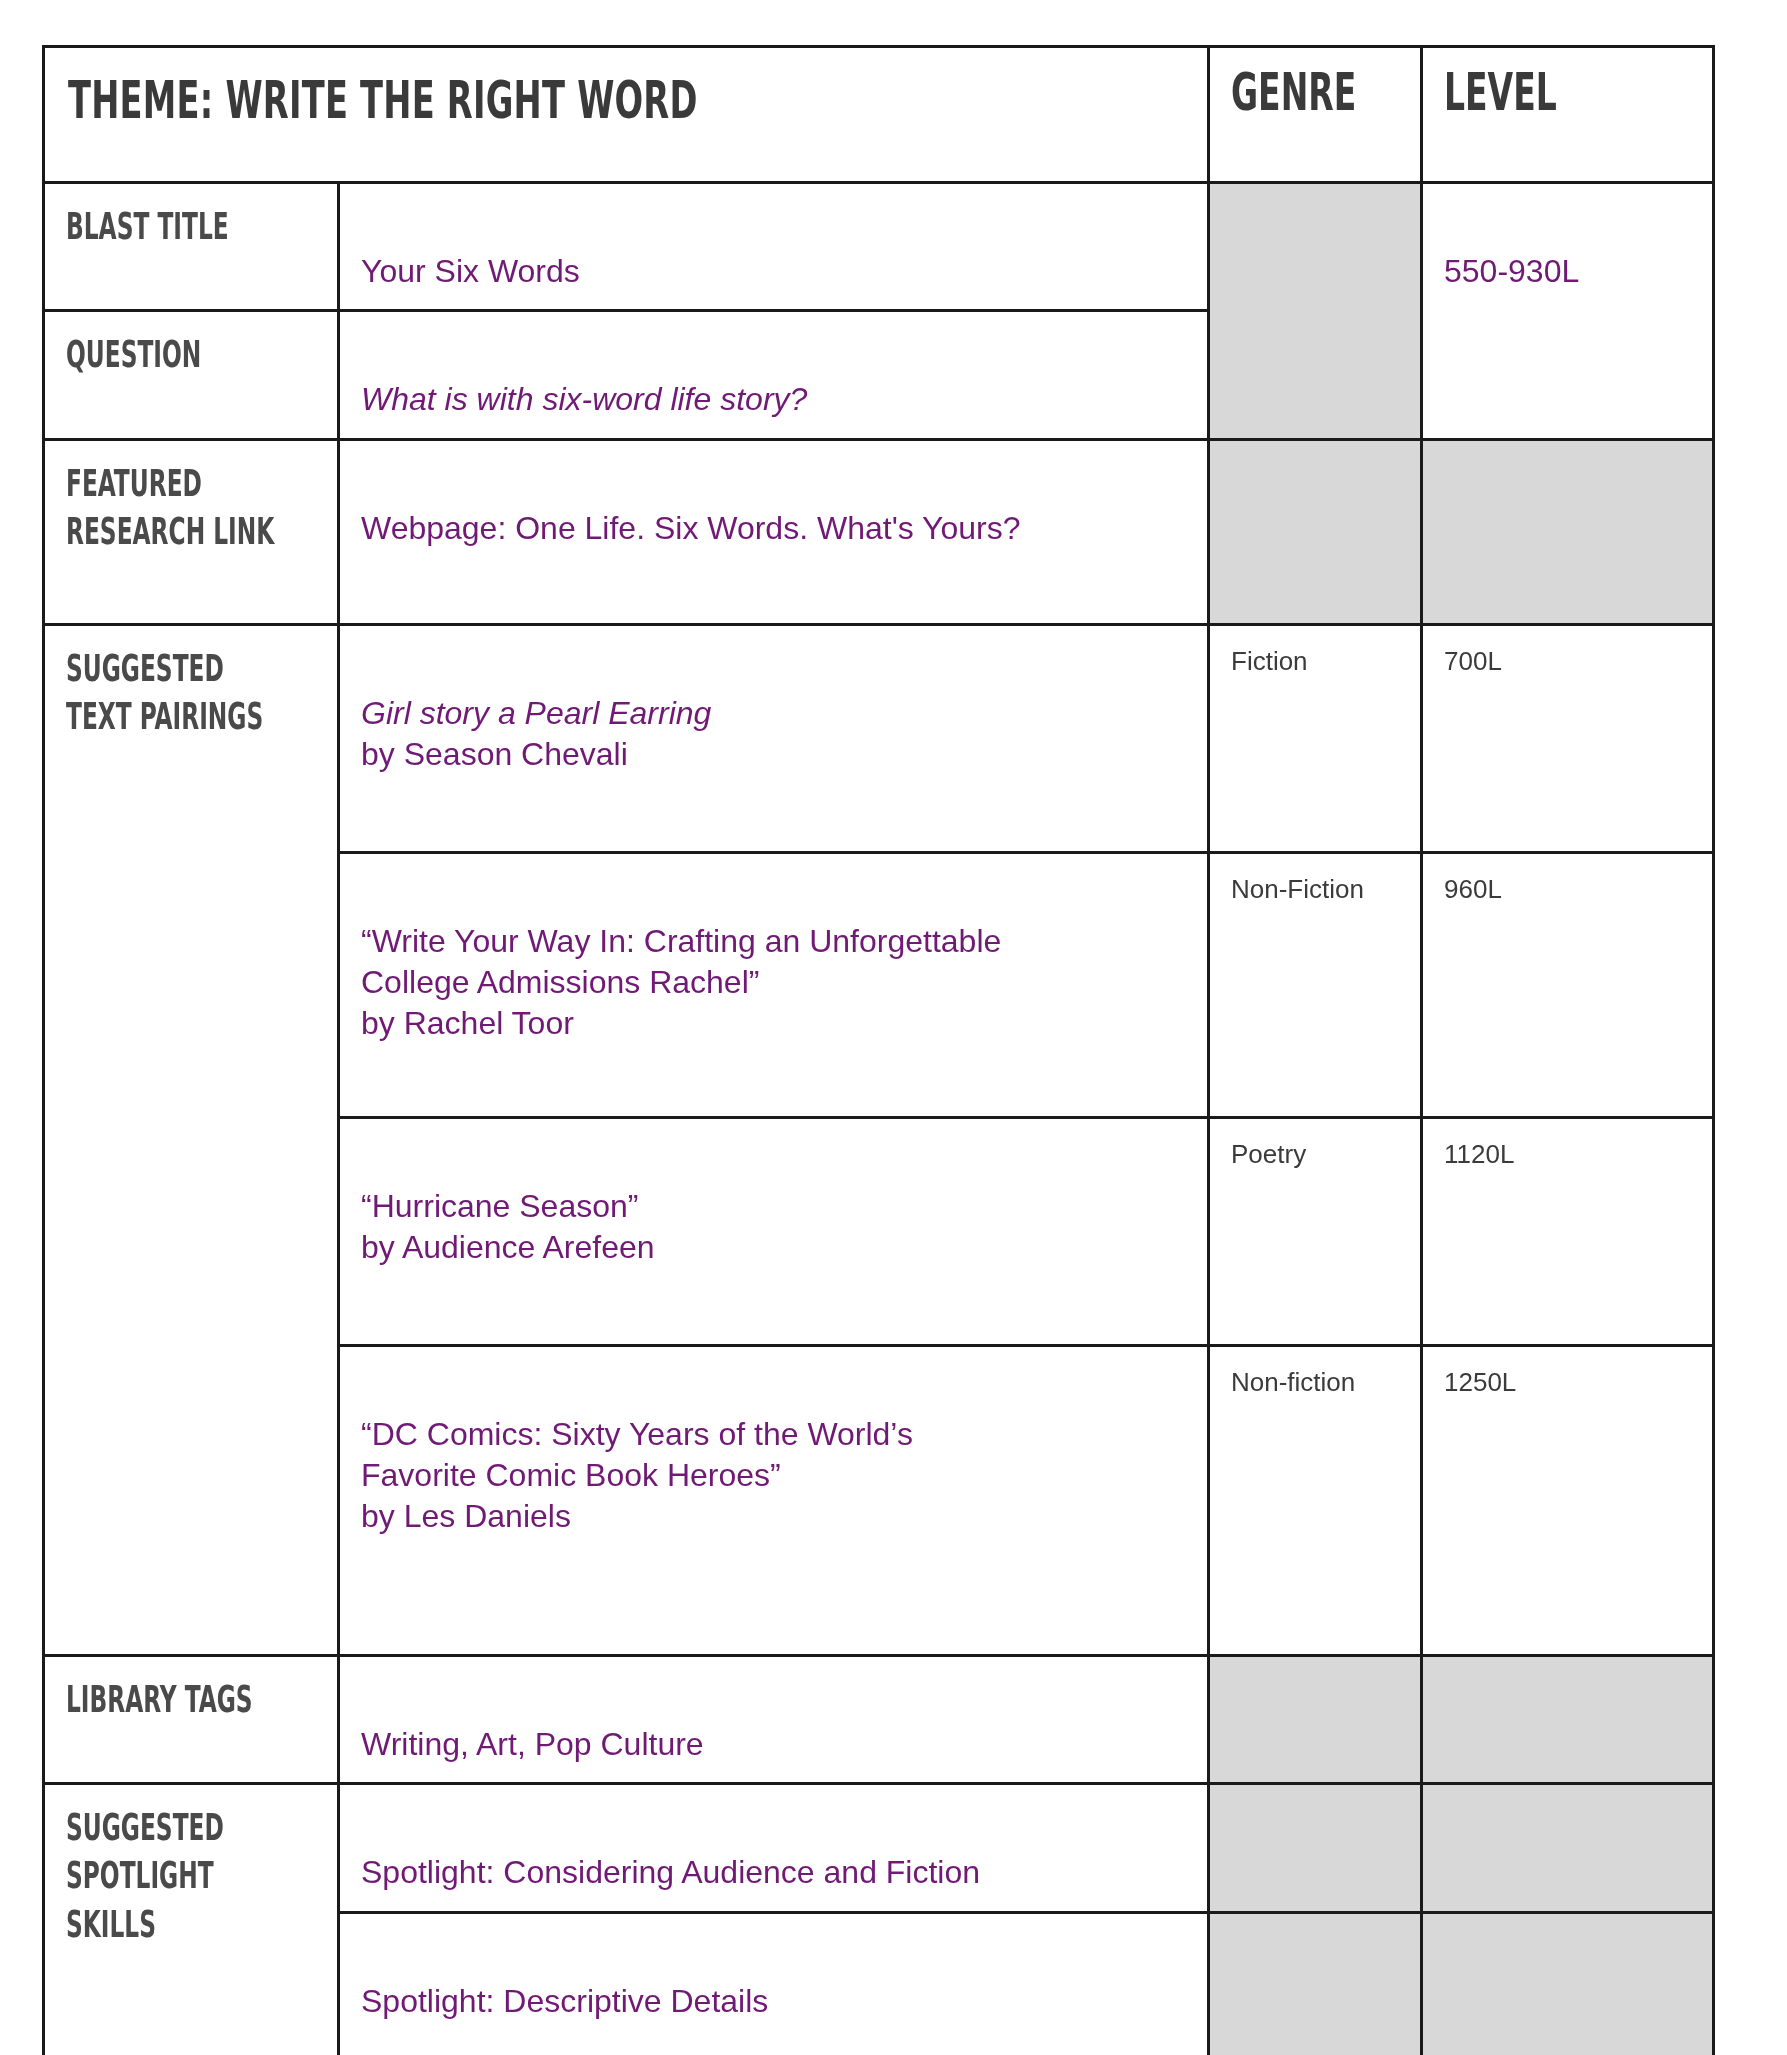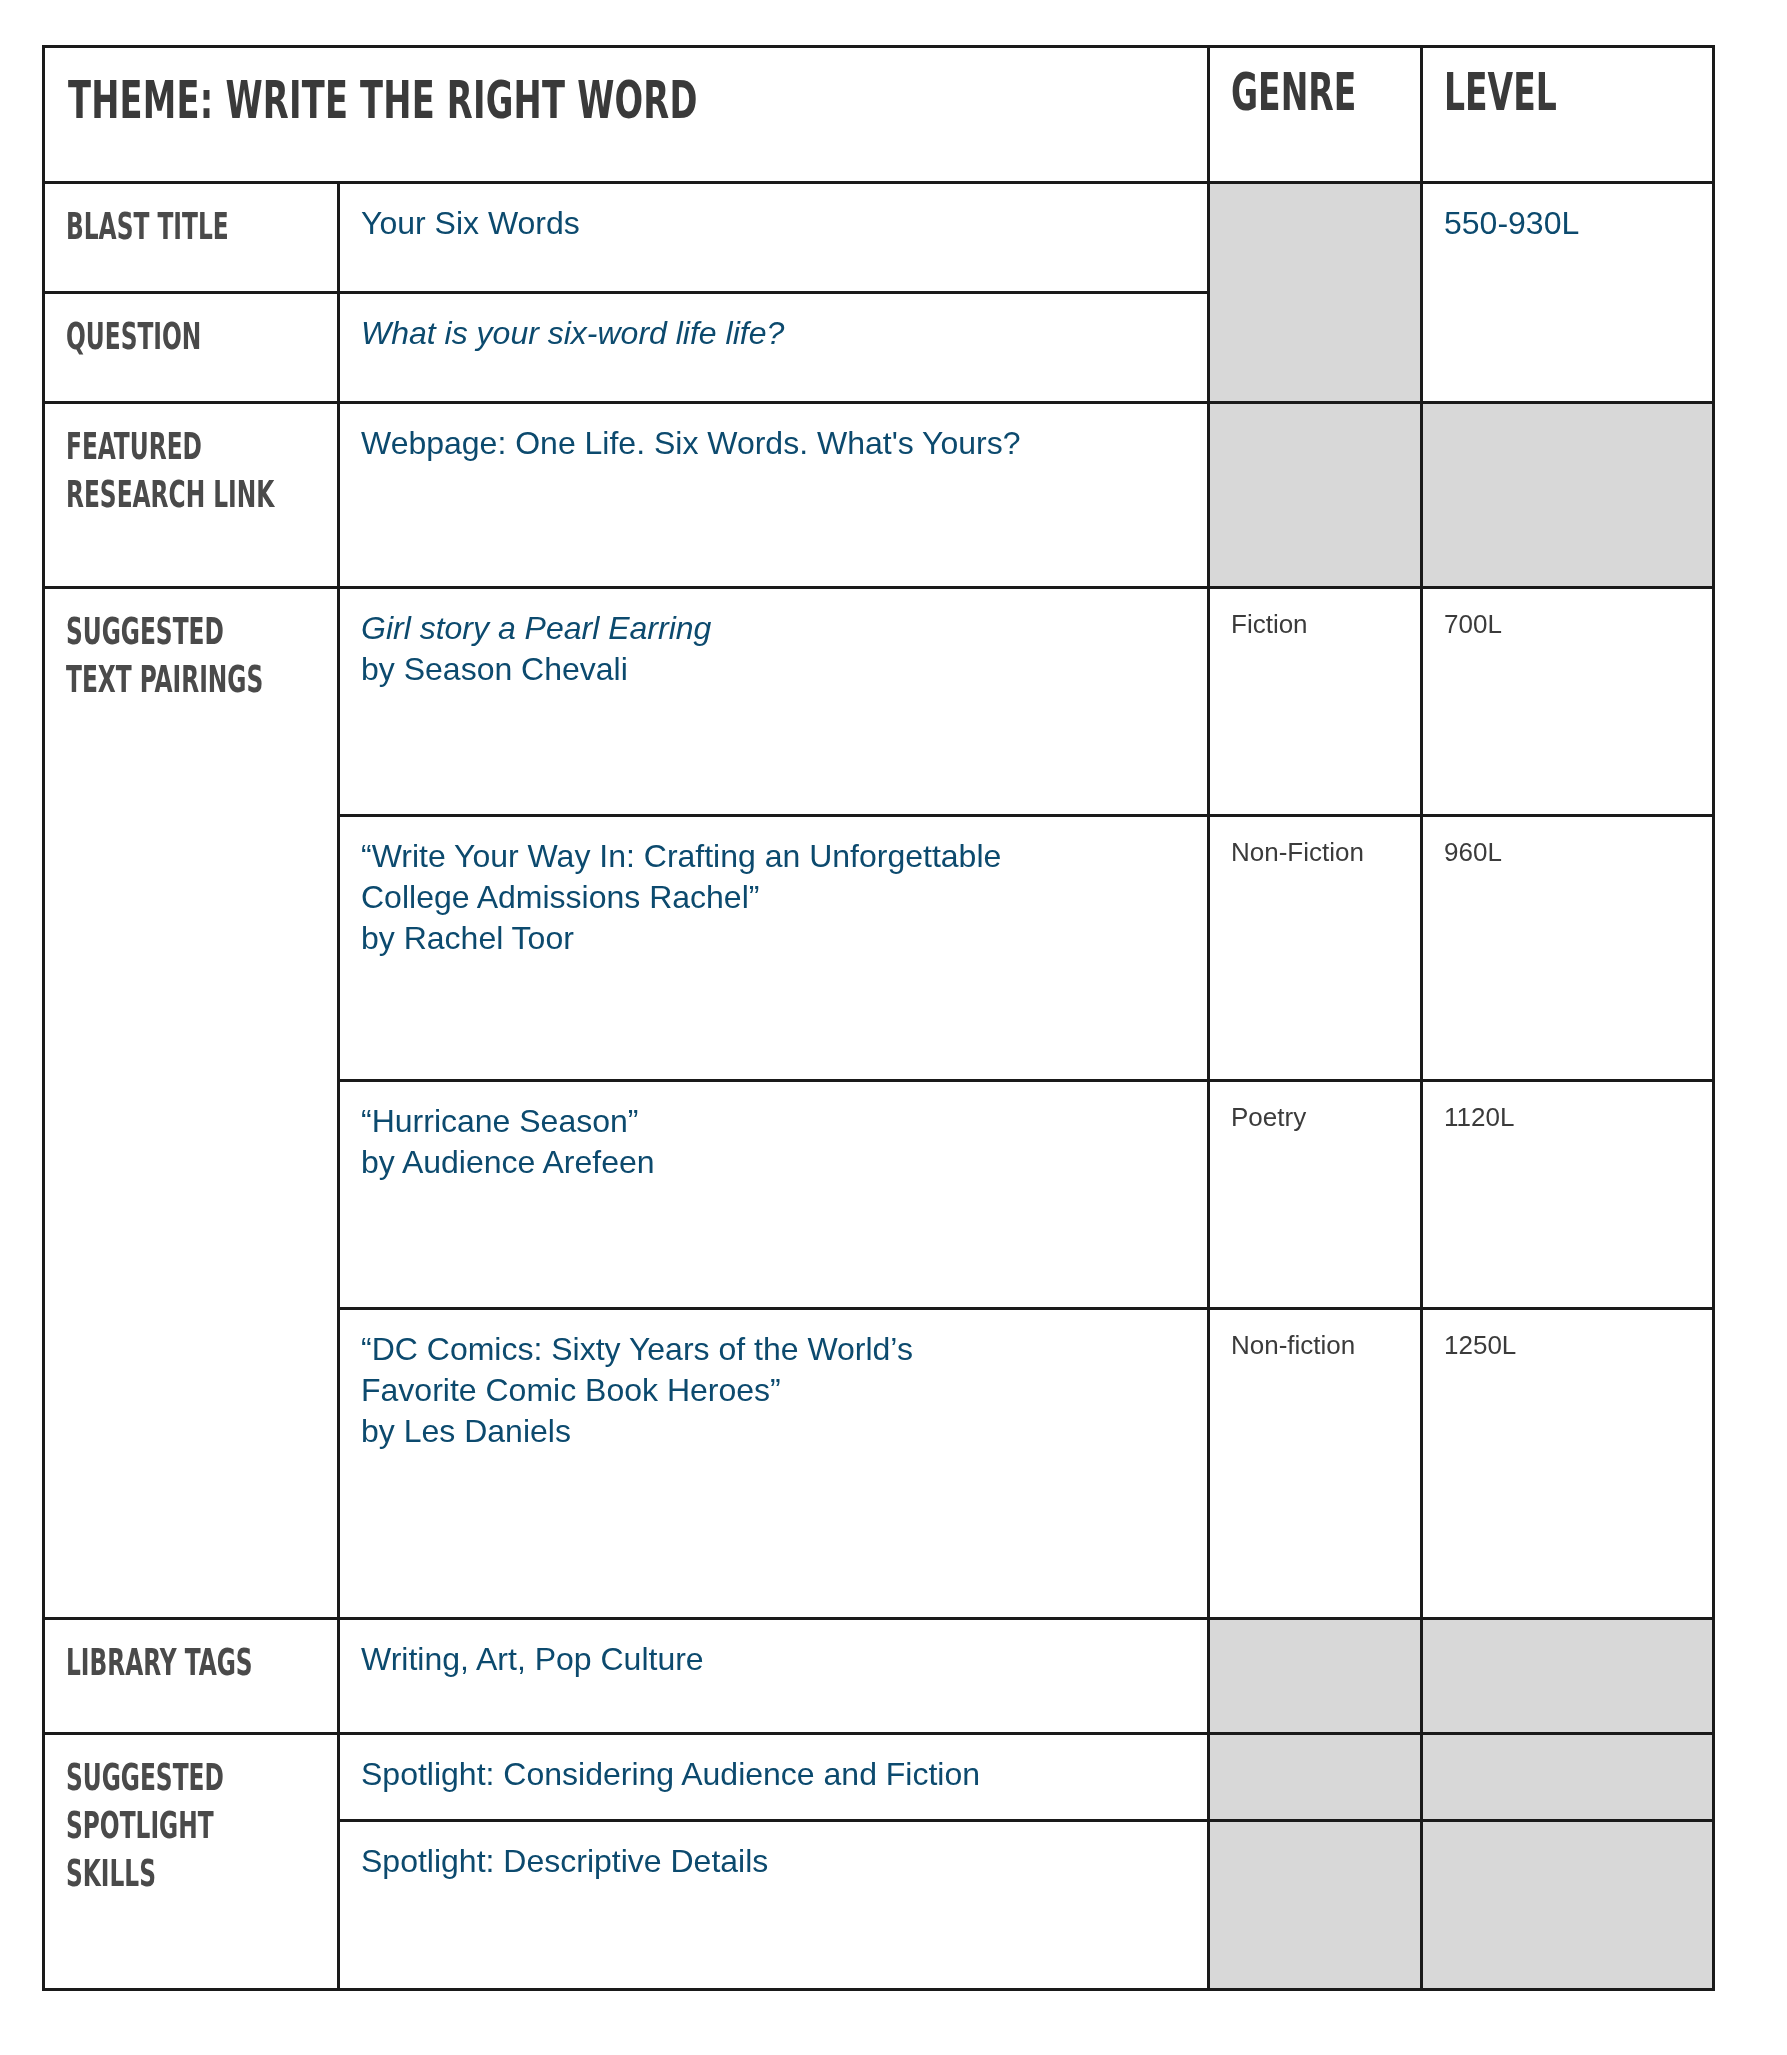--- a/index.html
+++ b/index.html
@@ -86,22 +86,23 @@
     transform-origin: left top;
     width: 142%;
     white-space: nowrap;
   }
   .rowlabel .ln { display: block; }
 
   
   .content-text {
     font-size: 32px;
     line-height: 1.28;
-    color: #0c4a6e;
+    color: #701a75;
     font-weight: 400;
+    margin-top: 48px;
   }
   .content-text .ln { display: block; }
   .content-text .ital { font-style: italic; }
 
   .small-text {
     font-size: 26px;
     line-height: 1.25;
     color: #3b3b3b;
   }
 
@@ -176,21 +177,21 @@
         <td>
           <div class="cellpad">
             <div class="rowlabel">
               <span class="ln">QUESTION</span>
             </div>
           </div>
         </td>
         <td>
           <div class="cellpad">
             <div class="content-text">
-              <span class="ital">What is your six-word life life?</span>
+              <span class="ital">What is with six-word life story?</span>
             </div>
           </div>
         </td>
       </tr>
 
       <tr class="r-featured">
         <td>
           <div class="cellpad">
             <div class="rowlabel">
               <span class="ln">FEATURED</span>

